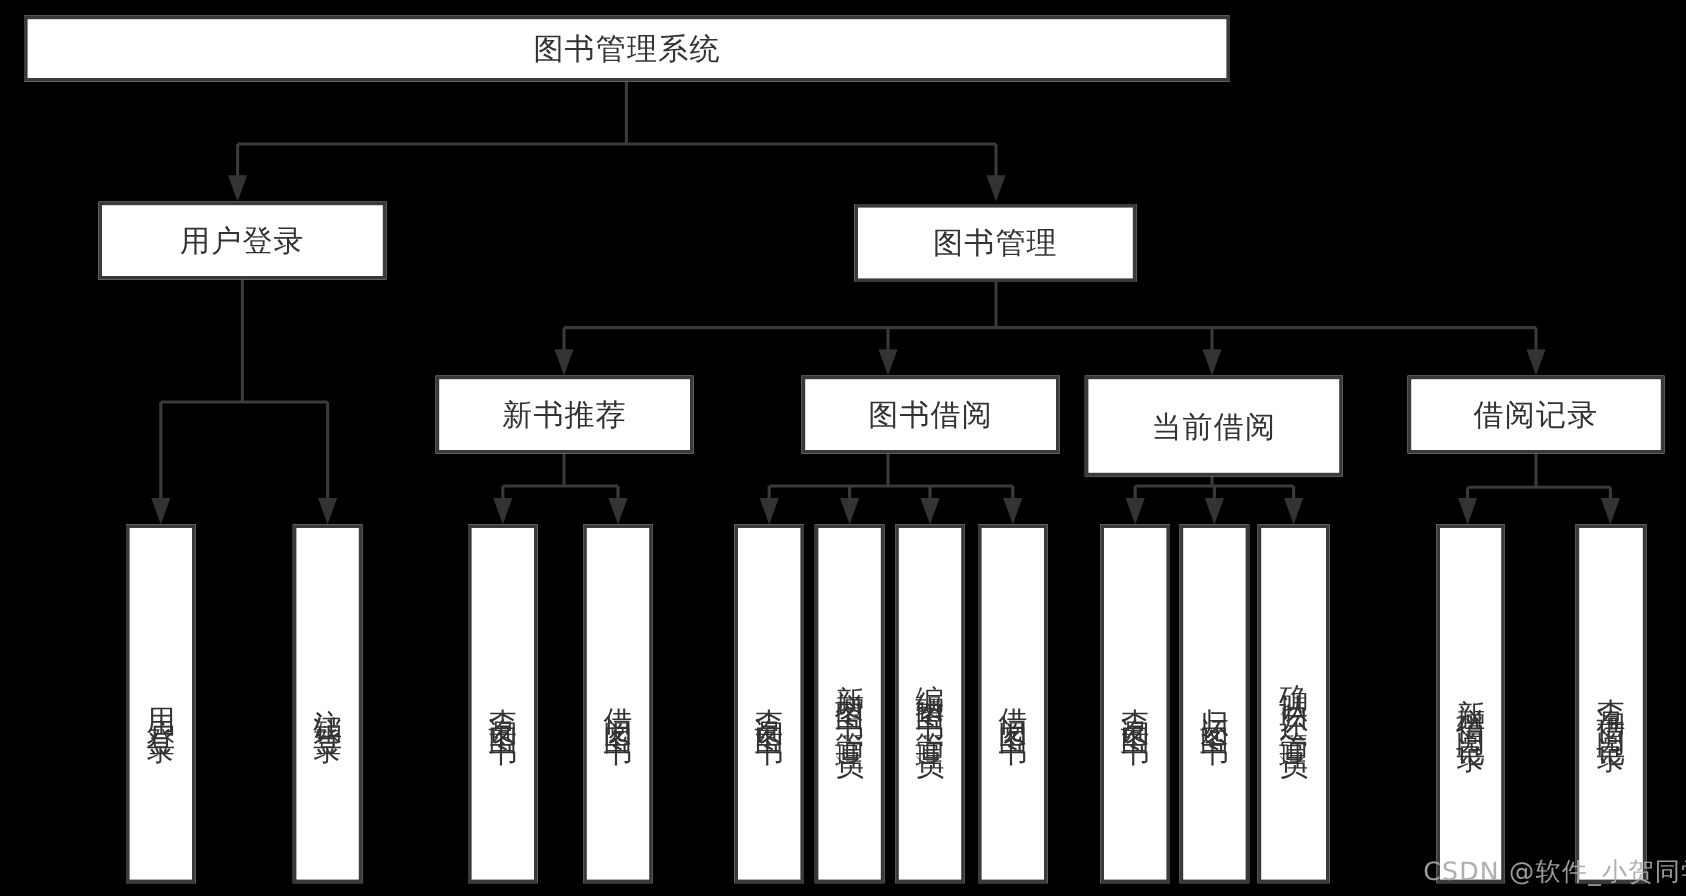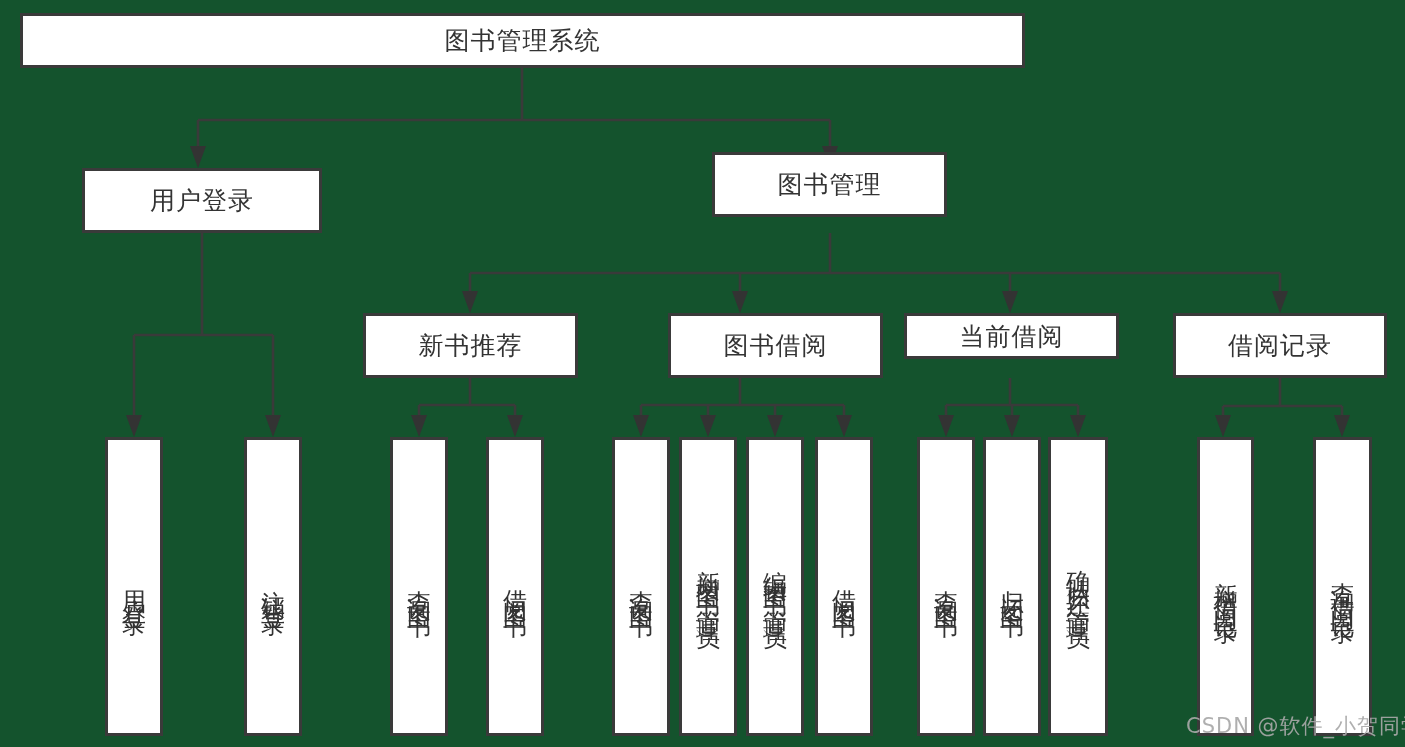--- a/index.html
+++ b/index.html
@@ -1,19 +1,19 @@
 <!DOCTYPE html>
 <html><head>
 <meta charset="utf-8">
 <style>
   html,body{margin:0;padding:0;background:#ffffff;}
   #stage{
     position:relative;
     width:1405px;height:747px;
-    background:#14532d;
+    background:#000000;
     font-family:"DejaVu Sans",sans-serif;
     overflow:hidden;
   }
   #wires{position:absolute;left:0;top:0;width:1405px;height:747px;}
   .node{
     position:absolute;
     box-sizing:border-box;
     border:3px solid #3a3a3a;
     background:#ffffff;
     display:flex;
@@ -91,31 +91,31 @@
     </g>
   </svg>
 
   <div class="node h" style="left:20px;top:13px;width:1005px;height:55px">
     <span>图书管理系统</span>
   </div>
 
   <div class="node h" style="left:82px;top:168px;width:240px;height:65px">
     <span>用户登录</span>
   </div>
-  <div class="node h" style="left:712px;top:152px;width:235px;height:65px">
+  <div class="node h" style="left:712px;top:170px;width:235px;height:65px">
     <span>图书管理</span>
   </div>
 
   <div class="node h" style="left:363px;top:313px;width:215px;height:65px">
     <span>新书推荐</span>
   </div>
   <div class="node h" style="left:668px;top:313px;width:215px;height:65px">
     <span>图书借阅</span>
   </div>
-  <div class="node h" style="left:904px;top:313px;width:215px;height:46px">
+  <div class="node h" style="left:904px;top:313px;width:215px;height:84px">
     <span>当前借阅</span>
   </div>
   <div class="node h" style="left:1173px;top:313px;width:214px;height:65px">
     <span>借阅记录</span>
   </div>
 
   <div class="node v" style="left:105px;top:437px;width:58px;height:299px">
     <span class="vtext">用户登录</span>
   </div>
   <div class="node v" style="left:244px;top:437px;width:58px;height:299px">

